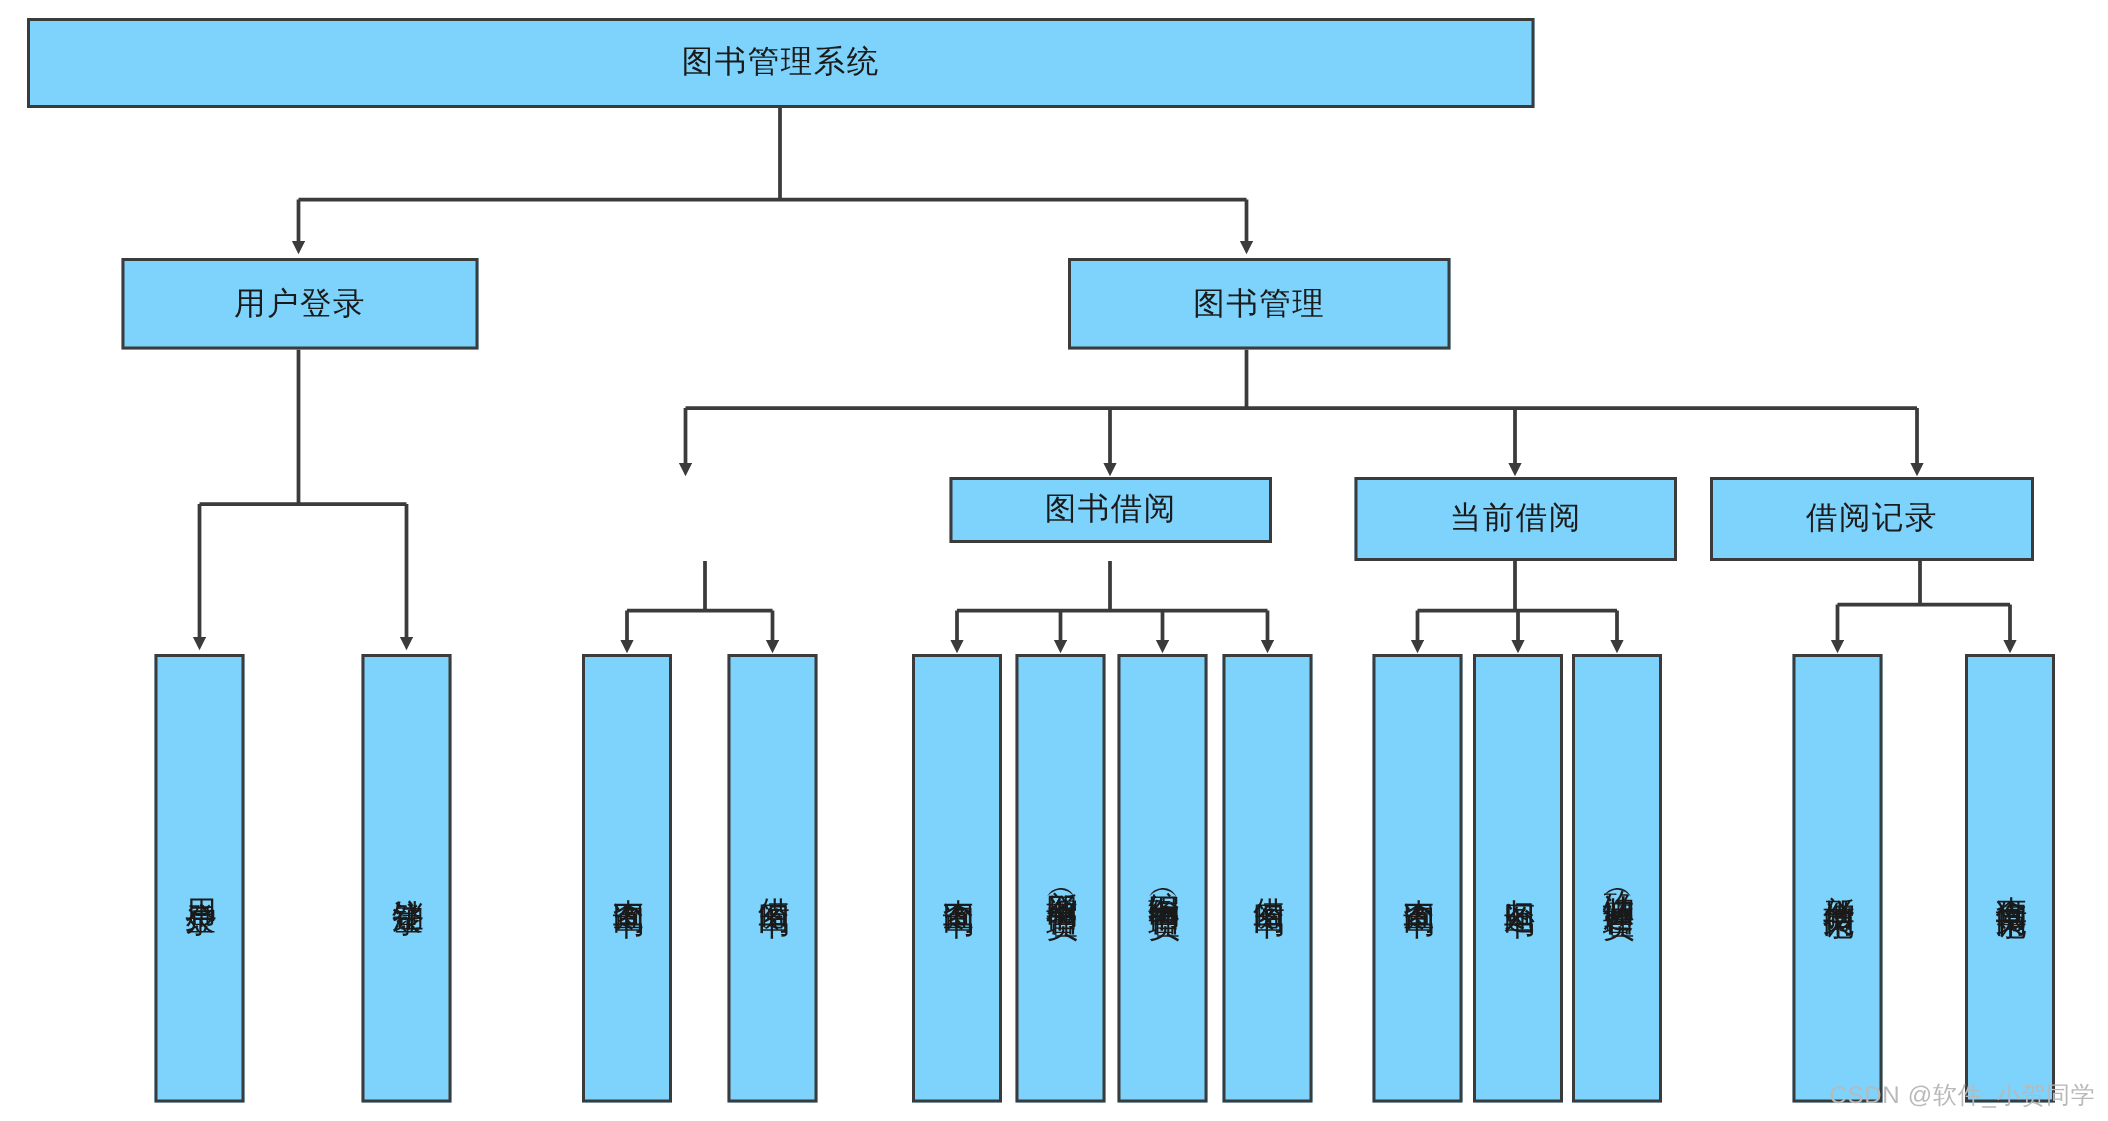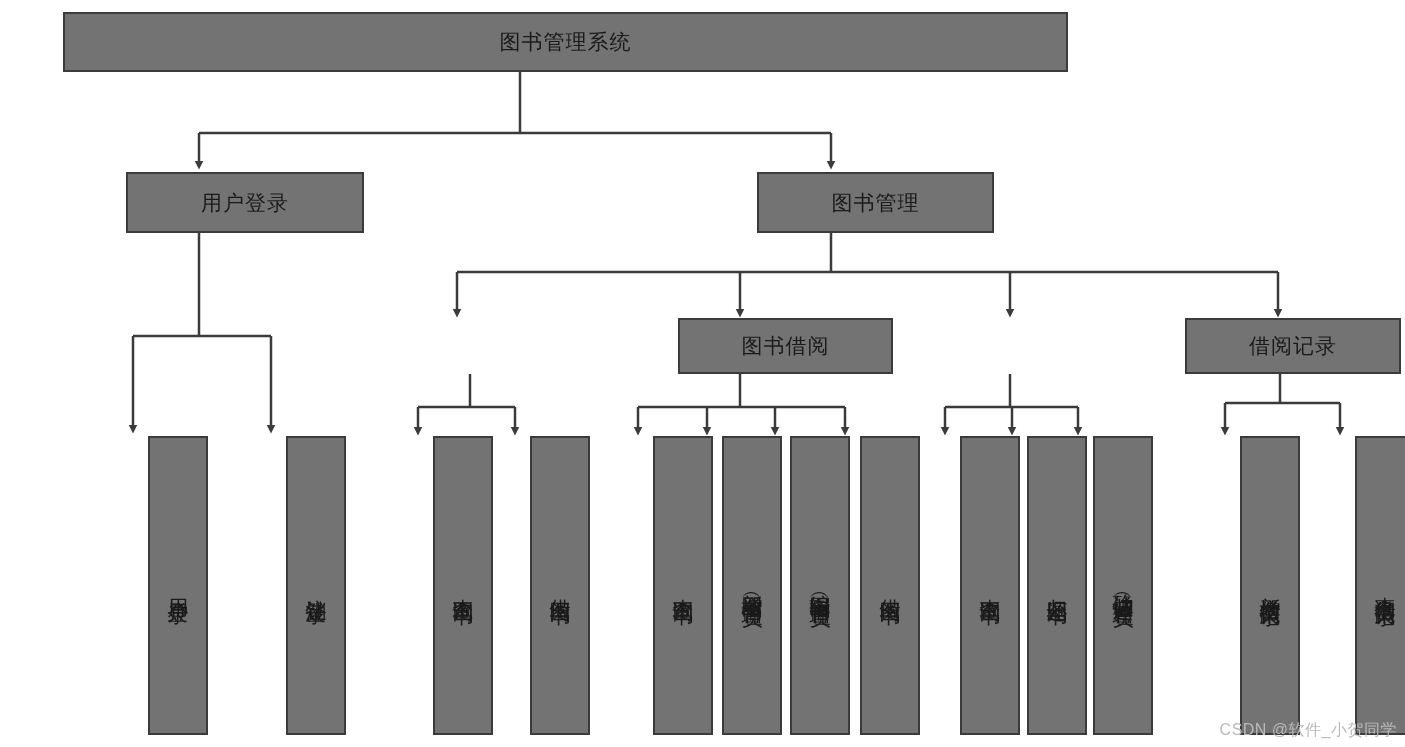--- a/index.html
+++ b/index.html
@@ -21,26 +21,25 @@
     position: absolute;
     left: 0;
     top: 0;
     width: 1405px;
     height: 747px;
   }
   .node {
     position: absolute;
     box-sizing: border-box;
     border: 2px solid #3b3b3b;
-    background: #737373;
+    background: #7dd3fc;
     display: flex;
     align-items: center;
     justify-content: center;
     color: #1a1a1a;
-    margin-left: 45px;
   }
   .node-h {
     font-size: 21px;
     letter-spacing: 1px;
     line-height: 1.1;
     white-space: nowrap;
   }
   .node-v {
     writing-mode: vertical-rl;
     text-orientation: upright;
@@ -121,26 +120,29 @@
     </g>
   </svg>
 
   <div class="node node-h" style="left:18px; top:12px; width:1005px; height:60px;">
     <span>图书管理系统</span>
   </div>
 
   <div class="node node-h" style="left:81px; top:172px; width:238px; height:61px;">
     <span>用户登录</span>
   </div>
-  <div class="node node-h" style="left:712px; top:172px; width:237px; height:61px;">
+  <div class="node node-h" style="left:712px; top:172px; width:255px; height:61px;">
     <span>图书管理</span>
   </div>
 
-  <div class="node node-h" style="left:633px; top:318px; width:215px; height:56px;">
+  <div class="node node-h" style="left:633px; top:318px; width:215px; height:44px;">
     <span>图书借阅</span>
+  </div>
+  <div class="node node-h" style="left:903px; top:318px; width:215px; height:56px;">
+    <span>当前借阅</span>
   </div>
   <div class="node node-h" style="left:1140px; top:318px; width:216px; height:56px;">
     <span>借阅记录</span>
   </div>
 
   <div class="node node-v" style="left:103px; top:436px; width:60px; height:299px;">
     <span>用户登录</span>
   </div>
   <div class="node node-v" style="left:241px; top:436px; width:60px; height:299px;">
     <span>注销登录</span>

